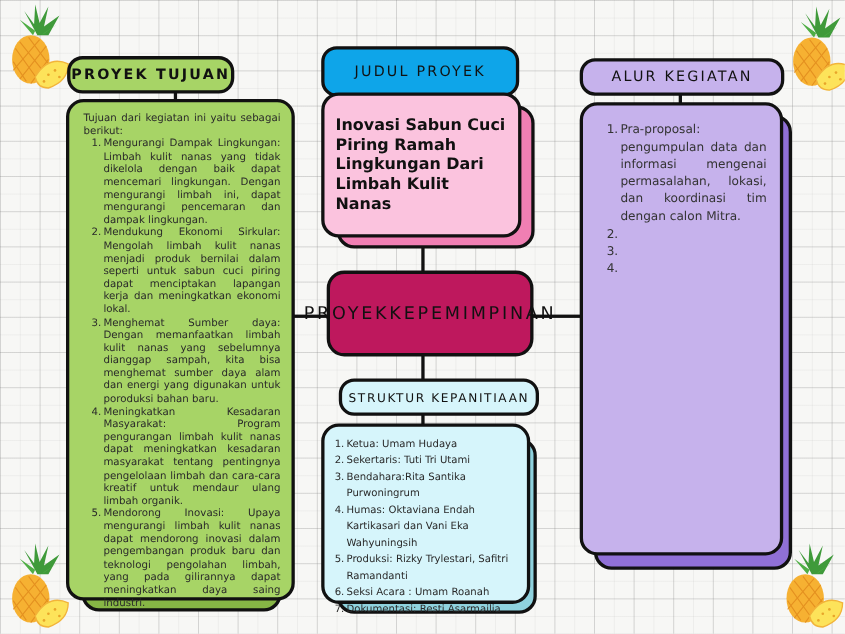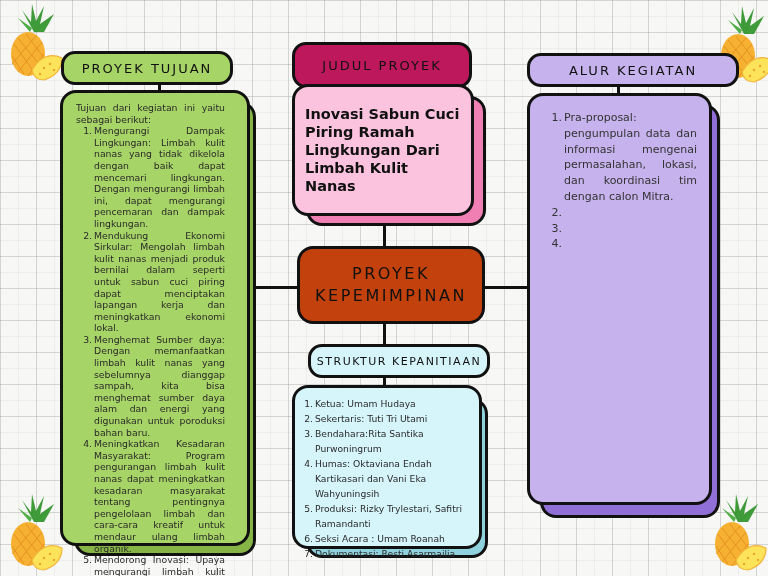--- a/index.html
+++ b/index.html
@@ -43,43 +43,43 @@
     line-height: 11.6px;
     text-align: justify;
     color: #2a2a2a;
   }
   ol.list { list-style: none; }
   ol.list li { display: flex; }
   ol.list li .num { flex: 0 0 auto; min-width: 14px; text-align: right; padding-right: 2px; }
   ol.list li .txt { flex: 1; text-align: justify; }
 
   
-  #tujuan-pill { left: 61px; top: 51px; width: 172px; height: 34px; background: #a7d466; }
+  #tujuan-pill { left: 61px; top: 51px; width: 152px; height: 34px; background: #a7d466; font-weight: bold; }
   #tujuan-shadow { left: 74px; top: 101px; width: 182px; height: 455px; background: #86b545; }
-  #tujuan-card { left: 60px; top: 90px; width: 190px; height: 456px; background: #a7d466; padding: 9px 22px 8px 13px; }
-
-  
-  #judul-pill { left: 292px; top: 42px; width: 180px; height: 46px; background: #be185d; }
+  #tujuan-card { left: 60px; top: 90px; width: 208px; height: 456px; background: #a7d466; padding: 9px 10px 8px 13px; }
+
+  
+  #judul-pill { left: 292px; top: 42px; width: 180px; height: 46px; background: #0ea5e9; }
   #judul-shadow { left: 306px; top: 96px; width: 180px; height: 130px; background: #f07fb3; }
   #judul-card { left: 292px; top: 84px; width: 182px; height: 132px; background: #fbc3de; display:flex; align-items:center; justify-content:center; text-align:left; padding: 0 10px; }
   #judul-text { font-family: "DejaVu Sans", sans-serif; font-weight: bold; font-size: 14.5px; line-height: 18px; color: #111; }
 
   
-  #center-box { left: 297px; top: 246px; width: 188px; height: 78px; background: #c2410c; border: 3px solid #111; border-radius: 16px;
-    display:flex; flex-direction:column; align-items:center; justify-content:center; font-size: 16px; letter-spacing: 2.5px; line-height: 22px; color: #111; }
+  #center-box { left: 297px; top: 246px; width: 188px; height: 78px; background: #be185d; border: 3px solid #111; border-radius: 16px;
+    display:flex; align-items:center; justify-content:center; font-size: 16px; letter-spacing: 2.5px; line-height: 22px; color: #111; }
 
   
   #struktur-pill { left: 308px; top: 344px; width: 182px; height: 34px; background: #d6f5fb; font-size: 11px; letter-spacing: 1.5px; }
   #struktur-shadow { left: 306px; top: 398px; width: 182px; height: 160px; background: #8fd2de; }
   #struktur-card { left: 292px; top: 385px; width: 190px; height: 164px; background: #d6f5fb; padding: 8px 10px 6px 6px; }
   #struktur-card .body-text { font-size: 9.2px; line-height: 15px; text-align: left; }
   #struktur-card ol.list li .txt { text-align: left; }
 
   
-  #alur-pill { left: 527px; top: 53px; width: 212px; height: 34px; background: #c6b2ec; }
+  #alur-pill { left: 527px; top: 53px; width: 186px; height: 34px; background: #c6b2ec; }
   #alur-shadow { left: 540px; top: 104px; width: 180px; height: 414px; background: #9070d6; }
   #alur-card { left: 527px; top: 93px; width: 185px; height: 412px; background: #c6b2ec; padding: 14px 12px 8px 16px; }
   #alur-card .body-text { font-size: 11px; line-height: 15.8px; color: #333; }
   #alur-card ol.list li .num { min-width: 18px; }
 
   
   .pineapple { position: absolute; width: 60px; height: 80px; }
 </style>
 </head>
 <body>

